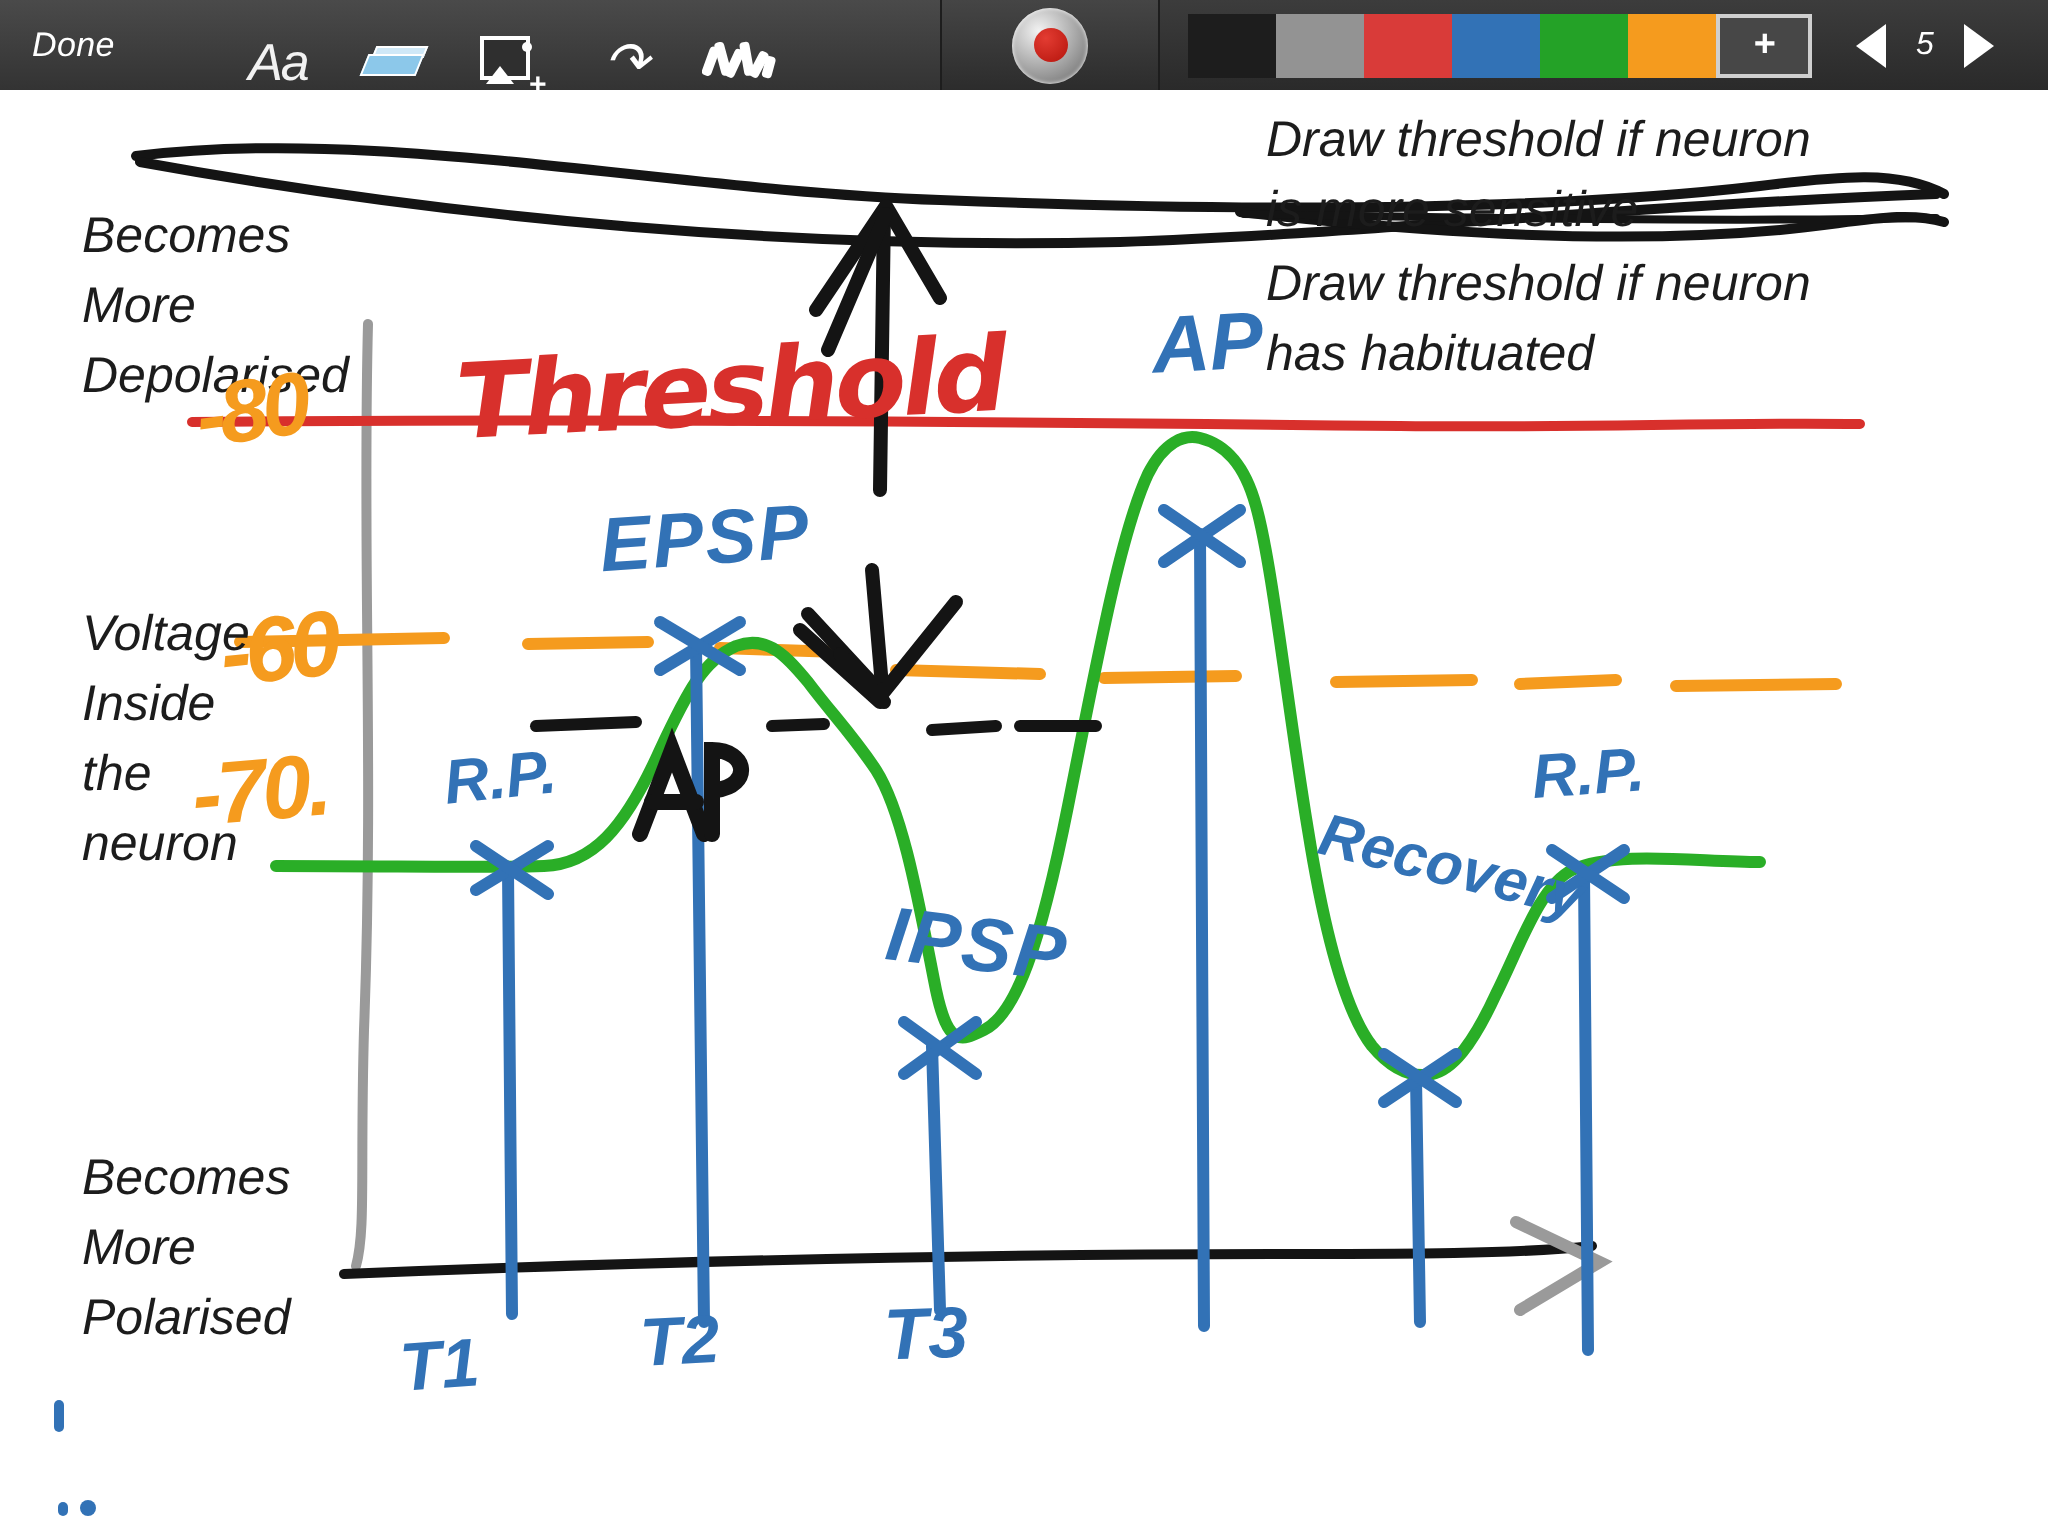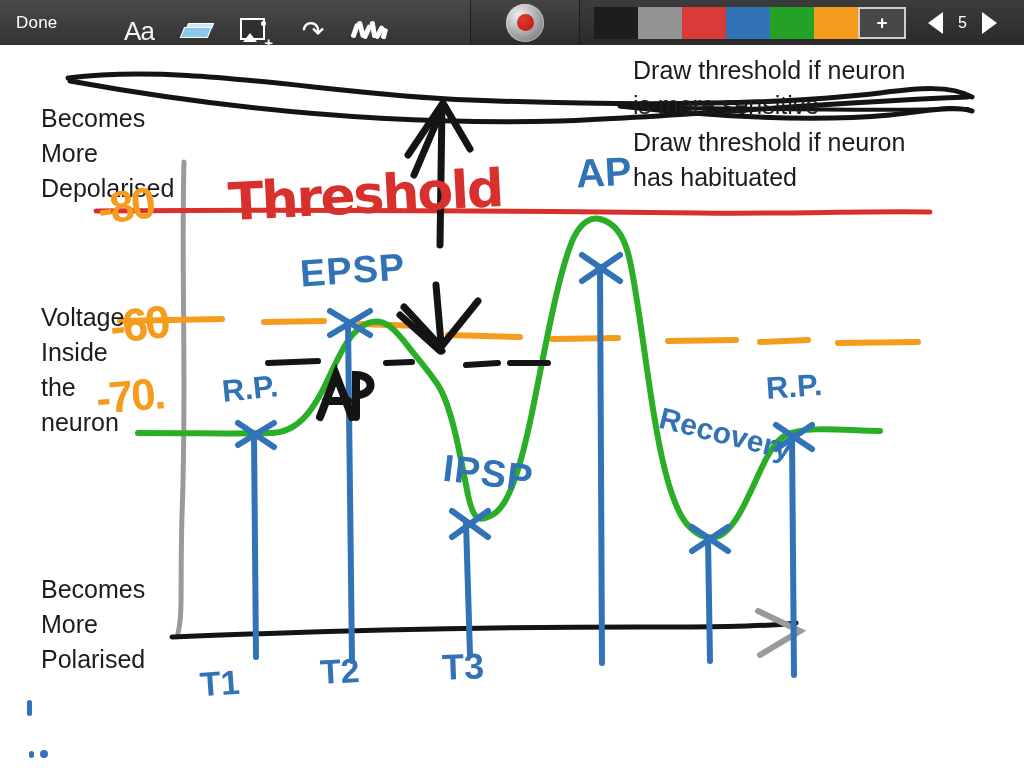--- a/index.html
+++ b/index.html
@@ -3,21 +3,21 @@
 <meta charset="utf-8">
 <style>
   * { box-sizing: border-box; }
   html, body {
     margin: 0; padding: 0;
     width: 1024px; height: 768px;
     overflow: hidden;
     background: #ffffff;
     font-family: "Liberation Sans", sans-serif;
   }
-  #app { position: relative; width: 1024px; height: 768px; background:#fff; }
+  #app { position: relative; width: 1024px; height: 768px; background:#fff;font-style:italic; }
 
   
   #toolbar {
     position: absolute; left:0; top:0; width:1024px; height:45px;
     background: linear-gradient(#3c3c3c, #2a2a2a);
     display: flex; align-items: center;
   }
   #toolbar-left {
     display:flex; align-items:center; height:45px;
     background: linear-gradient(#4a4a4a, #333333);

